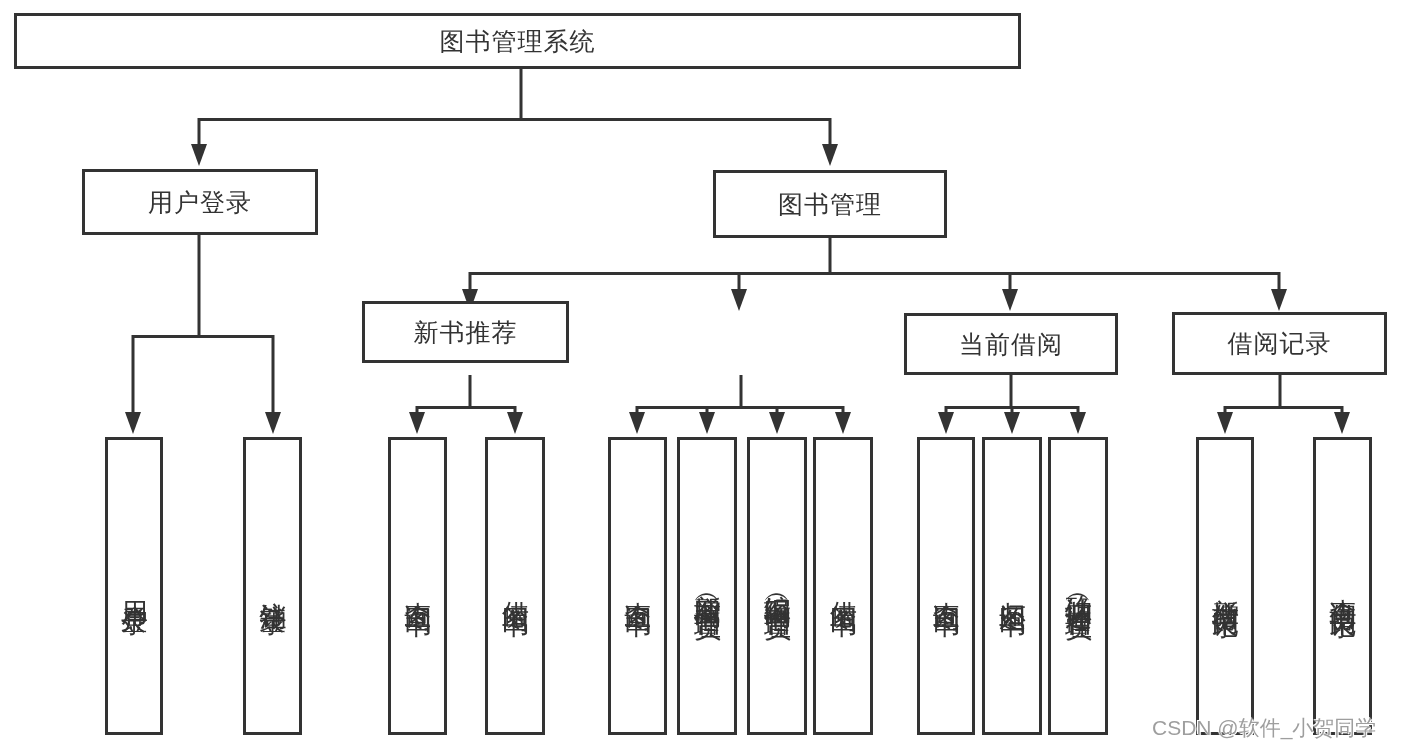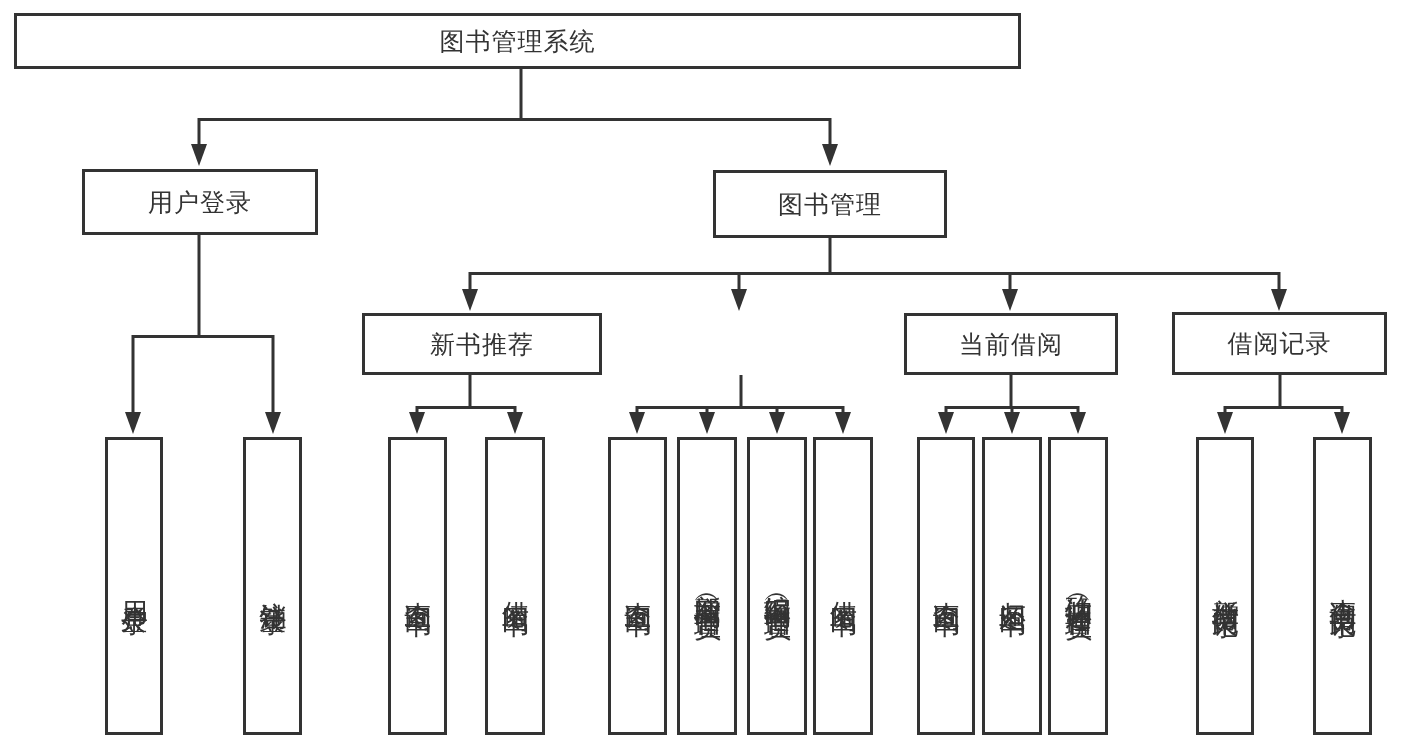--- a/index.html
+++ b/index.html
@@ -101,21 +101,21 @@
     <span>图书管理系统</span>
   </div>
 
   <div class="node hbox" style="left:82px;top:169px;width:236px;height:66px">
     <span>用户登录</span>
   </div>
   <div class="node hbox" style="left:713px;top:170px;width:234px;height:68px">
     <span>图书管理</span>
   </div>
 
-  <div class="node hbox" style="left:362px;top:313px;width:240px;height:62px">
+  <div class="node hbox" style="left:362px;top:301px;width:207px;height:62px">
     <span>新书推荐</span>
   </div>
   <div class="node hbox" style="left:1172px;top:312px;width:215px;height:63px">
     <span>借阅记录</span>
   </div>
   <div class="node hbox" style="left:904px;top:313px;width:214px;height:62px">
     <span>当前借阅</span>
   </div>
 
   <div class="node vbox" style="left:105px;top:437px;width:58px;height:298px">
@@ -155,14 +155,15 @@
     <span>确认归还（管理员）</span>
   </div>
 
   <div class="node vbox" style="left:1196px;top:437px;width:58px;height:298px">
     <span>新增借阅记录</span>
   </div>
   <div class="node vbox" style="left:1313px;top:437px;width:59px;height:298px">
     <span>查询借阅记录</span>
   </div>
 
+  <div class="watermark">CSDN @软件_小贺同学</div>
 
 </div>
 
 </body></html>

